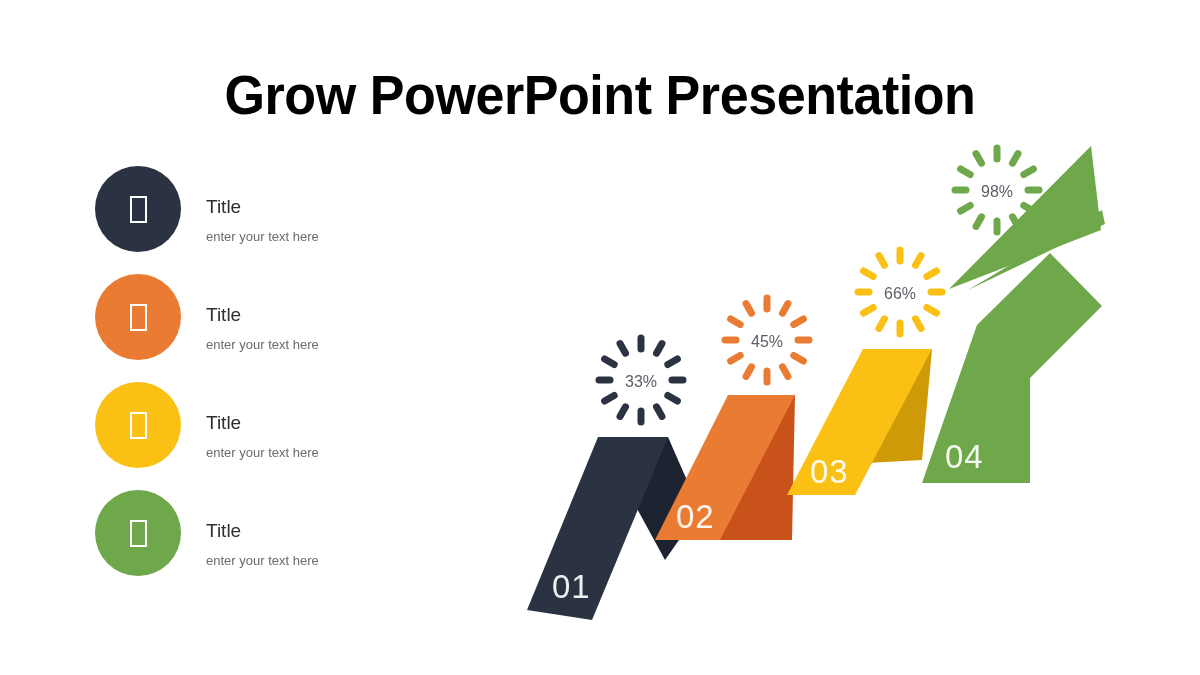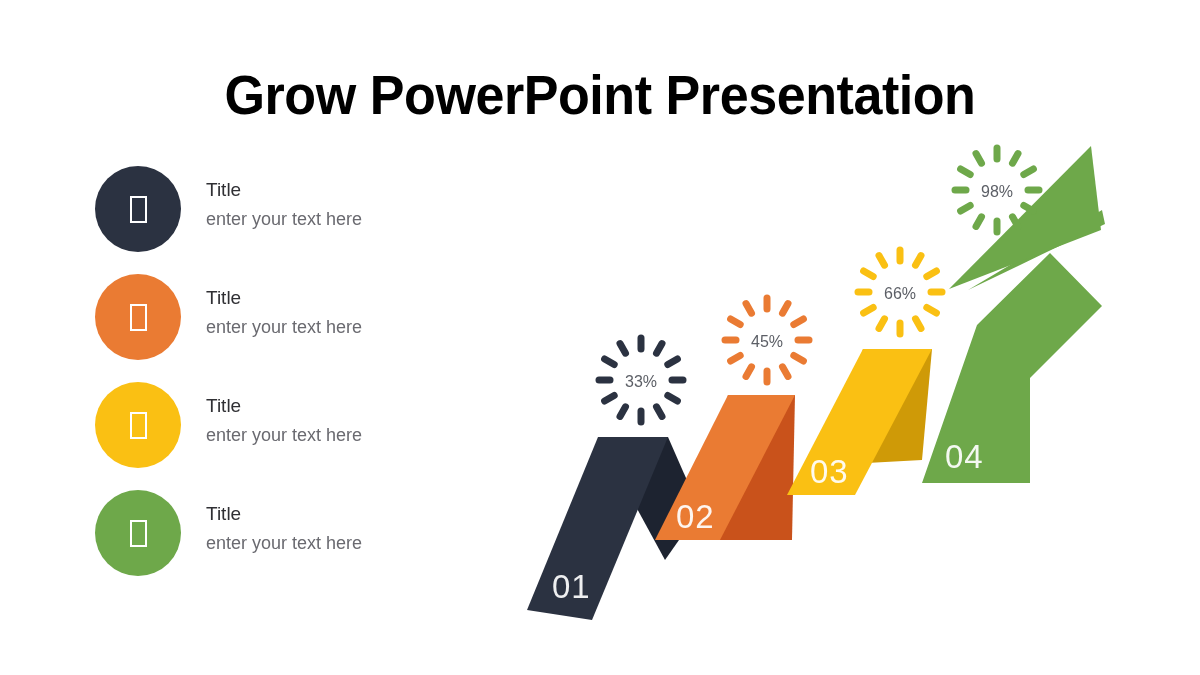--- a/index.html
+++ b/index.html
@@ -60,34 +60,34 @@
   .tofu-glyph {
     display: block;
     width: 17px;
     height: 27px;
     border: 2.5px solid #ffffff;
     box-sizing: border-box;
   }
   .legend-text {
     position: absolute;
     left: 111px;
-    top: 12px;
+    top: 29px;
     width: 265px;
   }
   .legend-title {
     font-family: "Liberation Sans", sans-serif;
     font-size: 19px;
     line-height: 24px;
     color: #2f2f33;
     font-weight: normal;
     margin: 0 0 8px 0;
   }
   .legend-sub {
     font-family: "Liberation Sans", sans-serif;
-    font-size: 18px;
+    font-size: 13px;
     line-height: 19px;
     color: #6a6a70;
     margin: 0;
   }
 
   
   .graphic {
     position: absolute;
     left: 490px;
     top: 120px;

